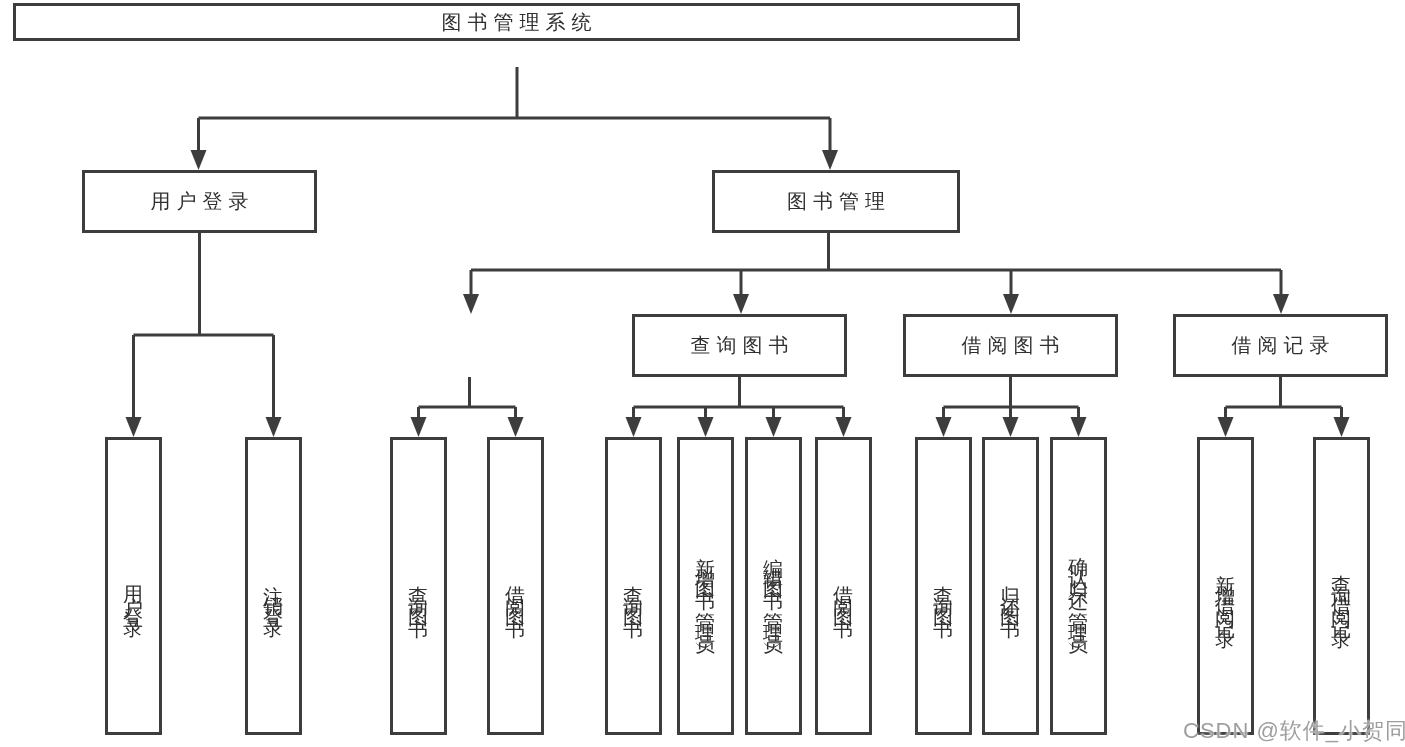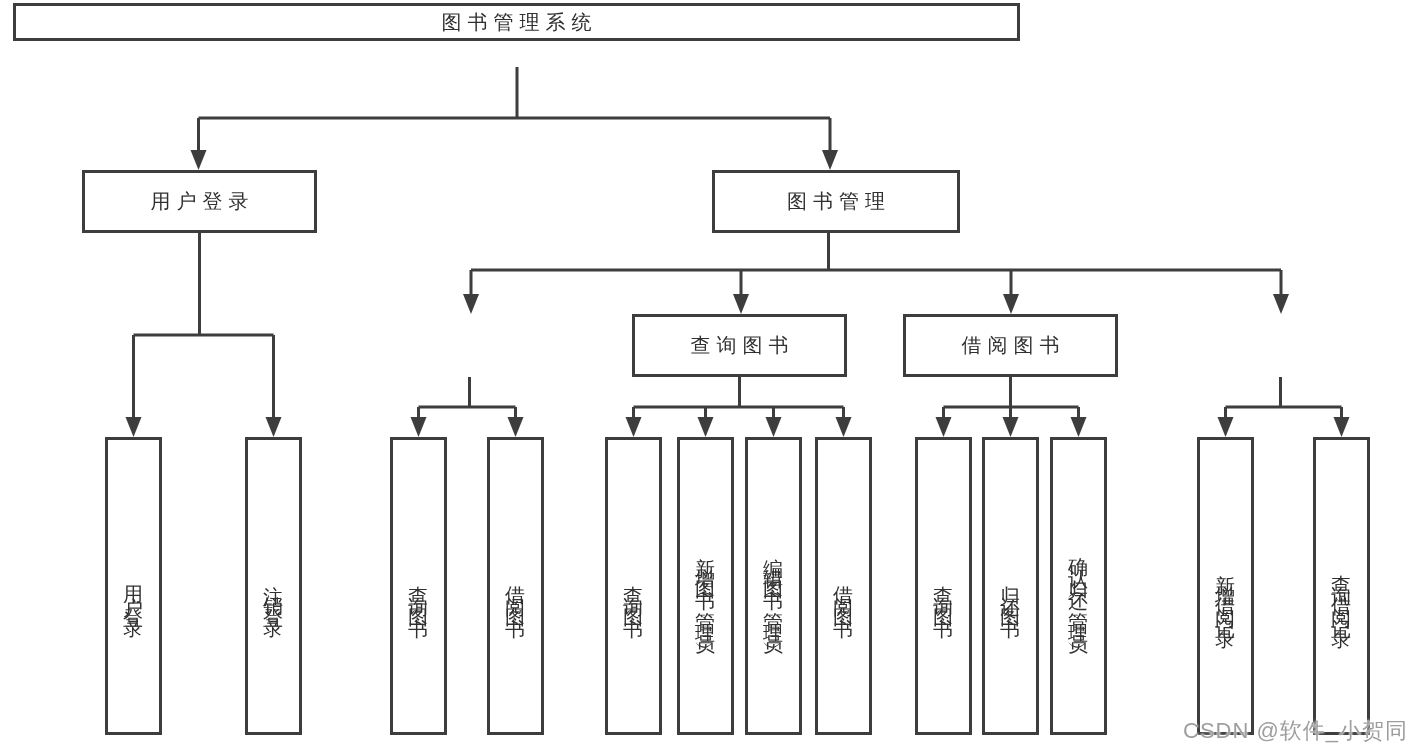--- a/index.html
+++ b/index.html
@@ -116,20 +116,23 @@
   <div class="box b-l2b">
     <span class="hlabel">图书管理</span>
   </div>
 
   <div class="box b-l3b">
     <span class="hlabel">查询图书</span>
   </div>
   <div class="box b-l3c">
     <span class="hlabel">借阅图书</span>
   </div>
+  <div class="box b-l3d">
+    <span class="hlabel">借阅记录</span>
+  </div>
 
   <div class="box vbox b-g1a">
     <span class="vlabel">用户登录</span>
   </div>
   <div class="box vbox b-g1b">
     <span class="vlabel">注销登录</span>
   </div>
 
   <div class="box vbox b-g2a">
     <span class="vlabel">查询图书</span>

